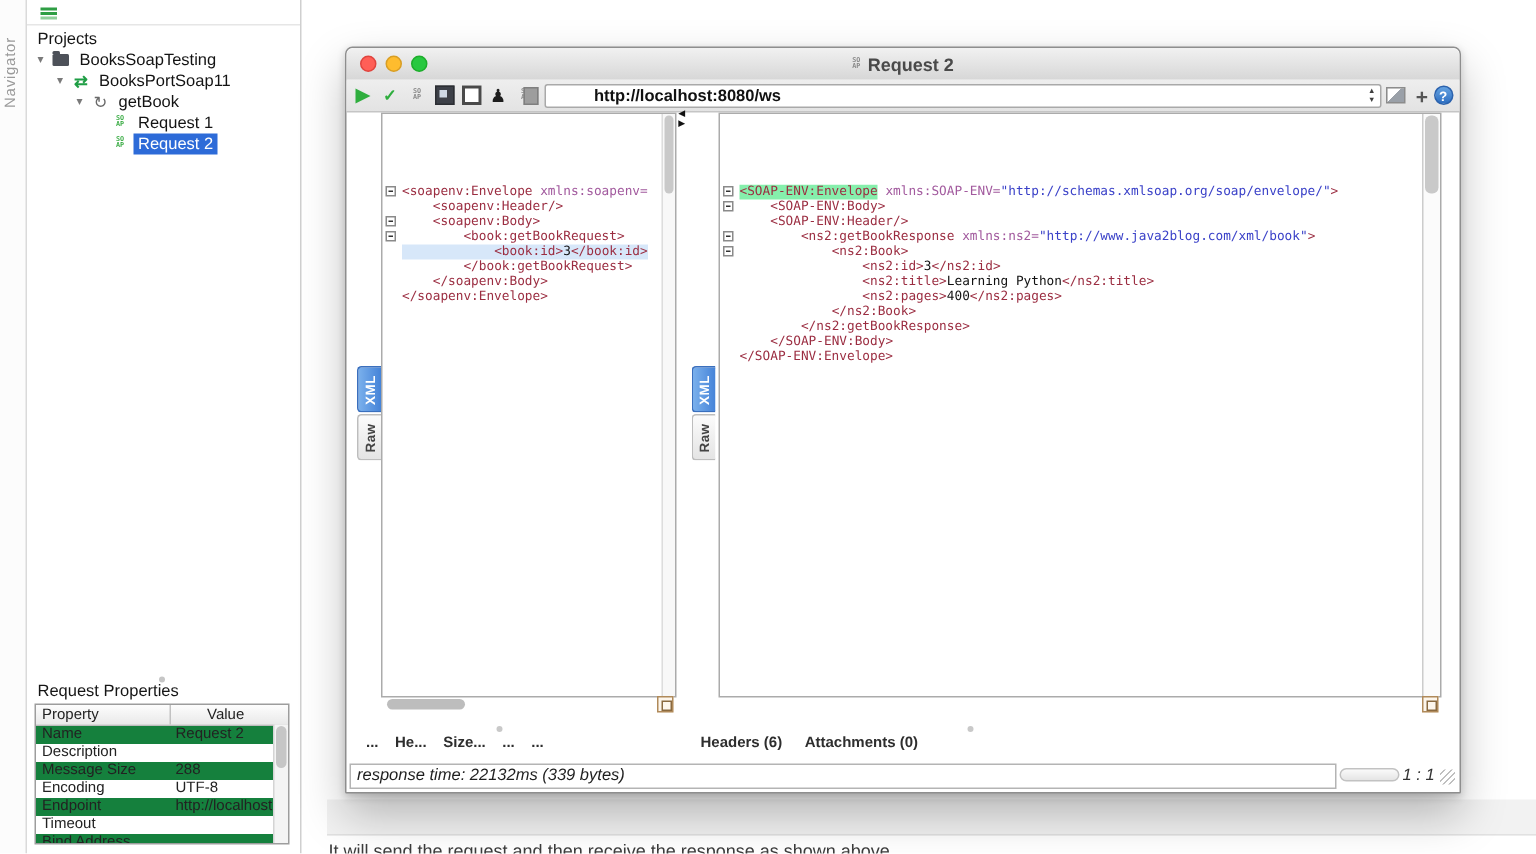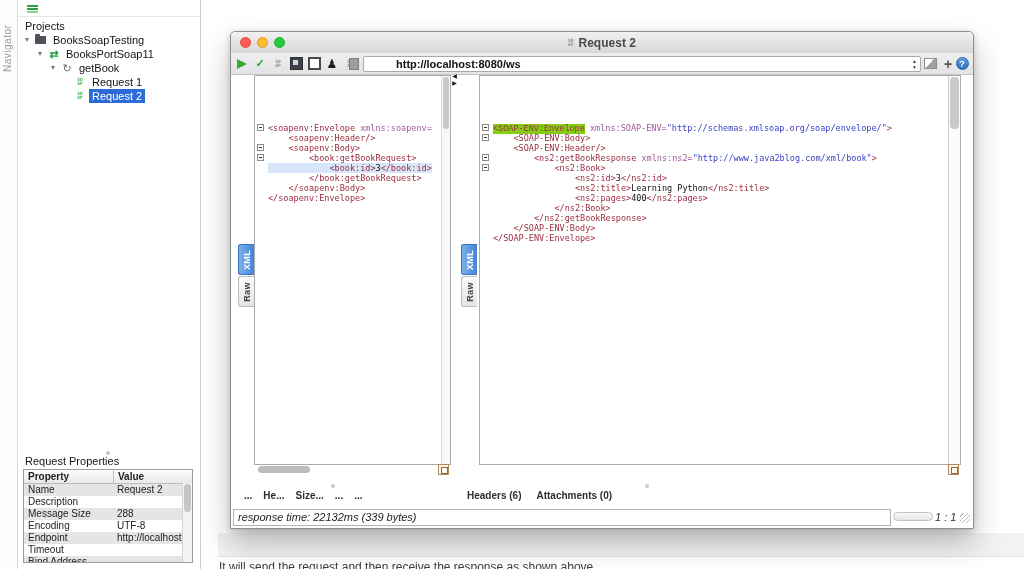--- a/index.html
+++ b/index.html
@@ -32,26 +32,26 @@
   .soapicon.gray{color:#8a8a8a;}
   .tlabel{font-size:11px;color:#131313;padding:1px 3px;white-space:nowrap;}
   .tlabel.sel{background:#2d6bd8;color:#fff;}
 
   
   .props-panel{position:absolute;left:0;top:450px;width:182px;height:119px;background:#fff;}
   .prop-grip{position:absolute;left:88px;top:1px;width:4px;height:4px;border-radius:50%;background:#c6c6c6;}
   .props-title{position:absolute;left:7px;top:5px;font-size:11px;color:#151515;}
   .props-table{position:absolute;left:5px;top:19px;width:168px;height:92px;border:1px solid #9d9d9d;overflow:hidden;background:#fff;}
   .prow{display:flex;height:12px;line-height:12px;font-size:10px;color:#222;}
-  .prow.phead{height:13px;line-height:13px;background:linear-gradient(#fdfdfd,#e9e9e9);border-bottom:1px solid #bdbdbd;font-weight:bold;}
+  .prow.phead{height:13px;line-height:13px;background:linear-gradient(#fdfdfd,#e9e9e9);border-bottom:1px solid #bdbdbd;font-weight:normal;gap:20px;}
   .pcell{overflow:hidden;white-space:nowrap;}
   .pcell.c0{width:85px;padding-left:4px;flex:0 0 85px;}
   .phead .pcell.c0{border-right:1px solid #c2c2c2;}
   .pcell.c1{flex:1;padding-left:4px;}
-  .prow.zebra{background:#e5e5e5;}
+  .prow.zebra{background:#15803d;}
   .props-scroll{position:absolute;right:0;top:13px;bottom:0;width:9px;background:#f4f4f4;border-left:1px solid #d4d4d4;}
   .props-scroll .thumb{margin:1px;height:28px;background:#c6c6c6;border-radius:4px;}
 
   
   .log-band{position:absolute;left:218px;top:533px;width:806px;height:23px;background:#f2f2f2;border-bottom:1px solid #e1e1e1;}
   .caption{position:absolute;left:219px;top:560px;font-size:12px;color:#3c3c3c;white-space:nowrap;}
 
   
   .window{position:absolute;left:230px;top:31px;width:742px;height:496px;background:#fff;
           border:1px solid #8e8e8e;border-radius:5px 5px 1px 1px;
@@ -95,21 +95,21 @@
   .editor-box{position:absolute;top:43px;height:388px;border:1px solid #ababab;background:#fff;overflow:hidden;}
   #req-editor-box{left:23px;width:195px;}
   #res-editor-box{left:248px;width:480px;}
   .xml-area{position:absolute;left:0;top:3px;right:10px;bottom:0;overflow:hidden;margin-top:44px;}
   .xline{position:relative;height:10px;line-height:10px;white-space:pre;padding-left:13px;
          font-family:"DejaVu Sans Mono",monospace;font-size:8.5px;color:#111;}
   .foldbox{position:absolute;left:2px;top:1px;width:7px;height:7px;border:1px solid #8a8a8a;background:#fff;box-sizing:border-box;}
   .foldbox::after{content:"";position:absolute;left:1px;top:2px;width:3px;height:1px;background:#333;}
   .xt{color:#9b2d41;} .xa{color:#a25a9e;} .xv{color:#3a41c8;}
   .hlline{background:#d7e7f9;}
-  .hltag{background:#84cc16;font-family:Liberation Mono, monospace;}
+  .hltag{background:#86efac;}
   .vscroll{position:absolute;right:0;top:0;bottom:0;background:#f8f8f8;border-left:1px solid #ddd;}
   #req-editor-box .vscroll{width:8px;}
   #res-editor-box .vscroll{width:11px;background:#fbfbfb;border-left:1px solid #ccc;}
   .vthumb{margin:1px;height:52px;background:#c9c9c9;border-radius:4px;}
   .hstrip{position:absolute;top:432px;height:11px;}
   #req-hstrip{left:23px;width:195px;}
   #res-hstrip{left:248px;width:480px;}
   .hthumb{position:absolute;left:4px;top:2px;width:52px;height:7px;background:#bdbdbd;border-radius:4px;}
   .corner-icon{position:absolute;right:0;top:0;width:11px;height:11px;border:1px solid #b08a5a;background:#fdf6ec;box-sizing:border-box;}
   .corner-icon::after{content:"";position:absolute;left:2px;top:2px;width:5px;height:5px;border:1px solid #8a6a40;}

